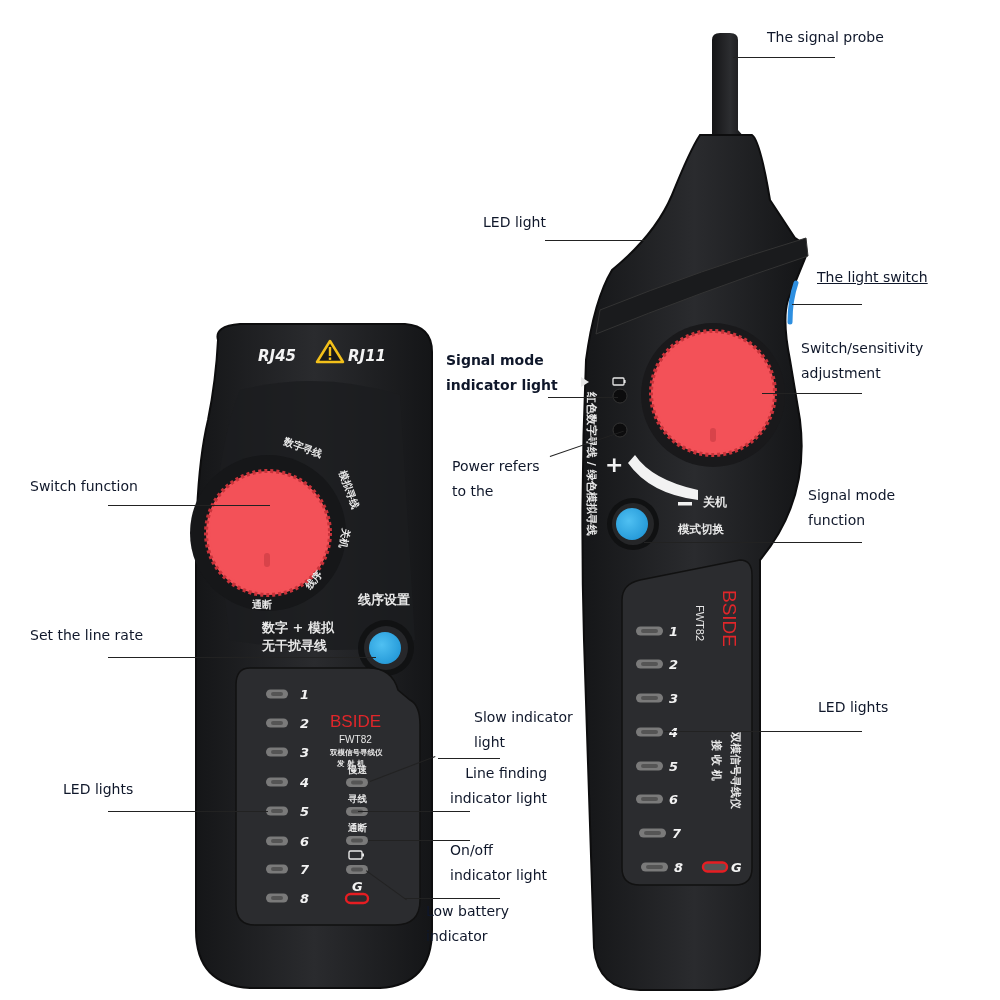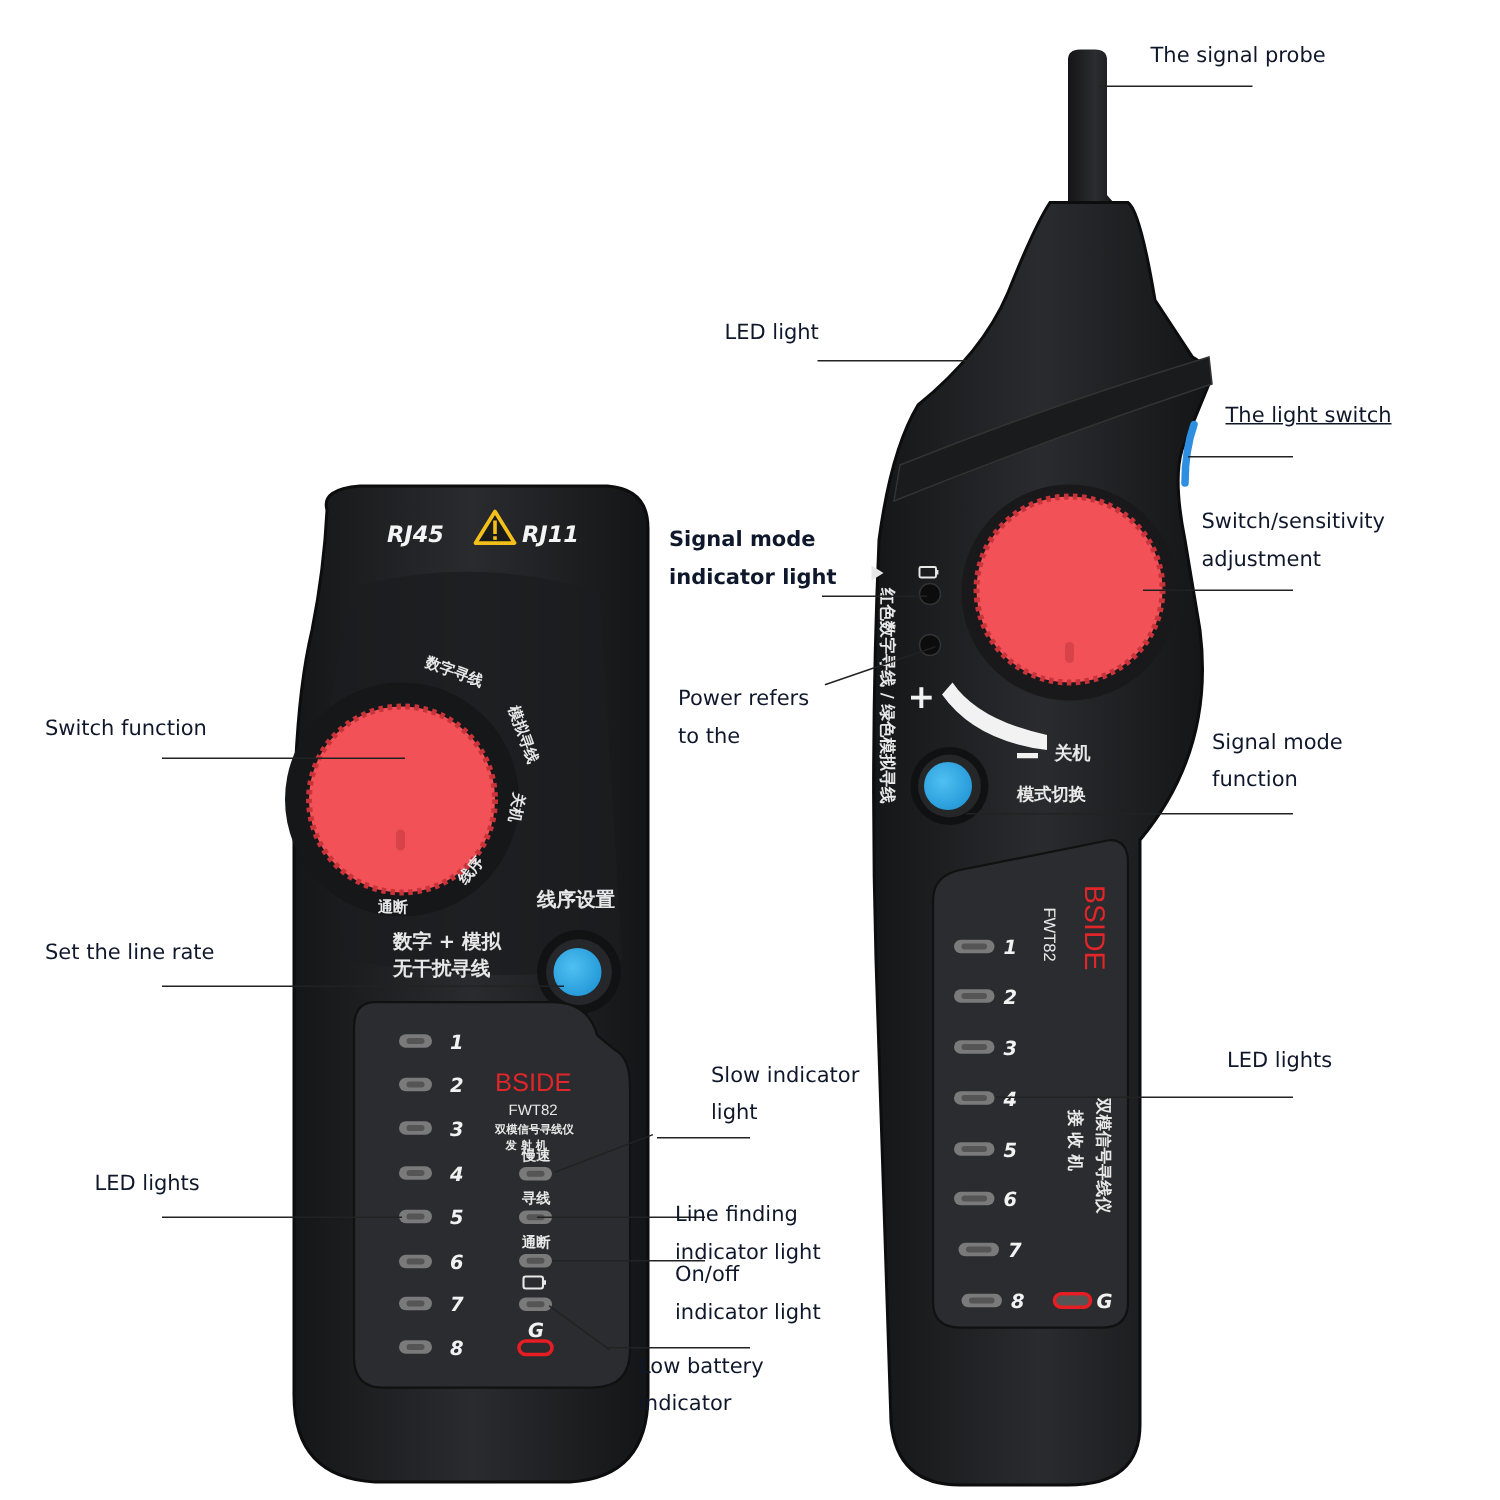--- a/index.html
+++ b/index.html
@@ -262,21 +262,21 @@
   <div>function</div>
 </div>
 <div class="label" style="left:818px;top:695px;">LED lights</div>
 <div class="label" style="left:30px;top:474px;">Switch function</div>
 <div class="label" style="left:30px;top:623px;">Set the line rate</div>
 <div class="label" style="left:63px;top:777px;">LED lights</div>
 <div class="label" style="left:450px;top:705px;margin-left:24px;">
   <div>Slow indicator</div>
   <div>light</div>
 </div>
-<div class="label" style="left:450px;top:798px;">
+<div class="label" style="left:450px;top:761px;text-align:right;">
   <div>Line finding</div>
   <div>indicator light</div>
 </div>
 <div class="label" style="left:450px;top:838px;">
   <div>On/off</div>
   <div>indicator light</div>
 </div>
 <div class="label" style="left:426px;top:899px;">
   <div>Low battery</div>
   <div>indicator</div>

